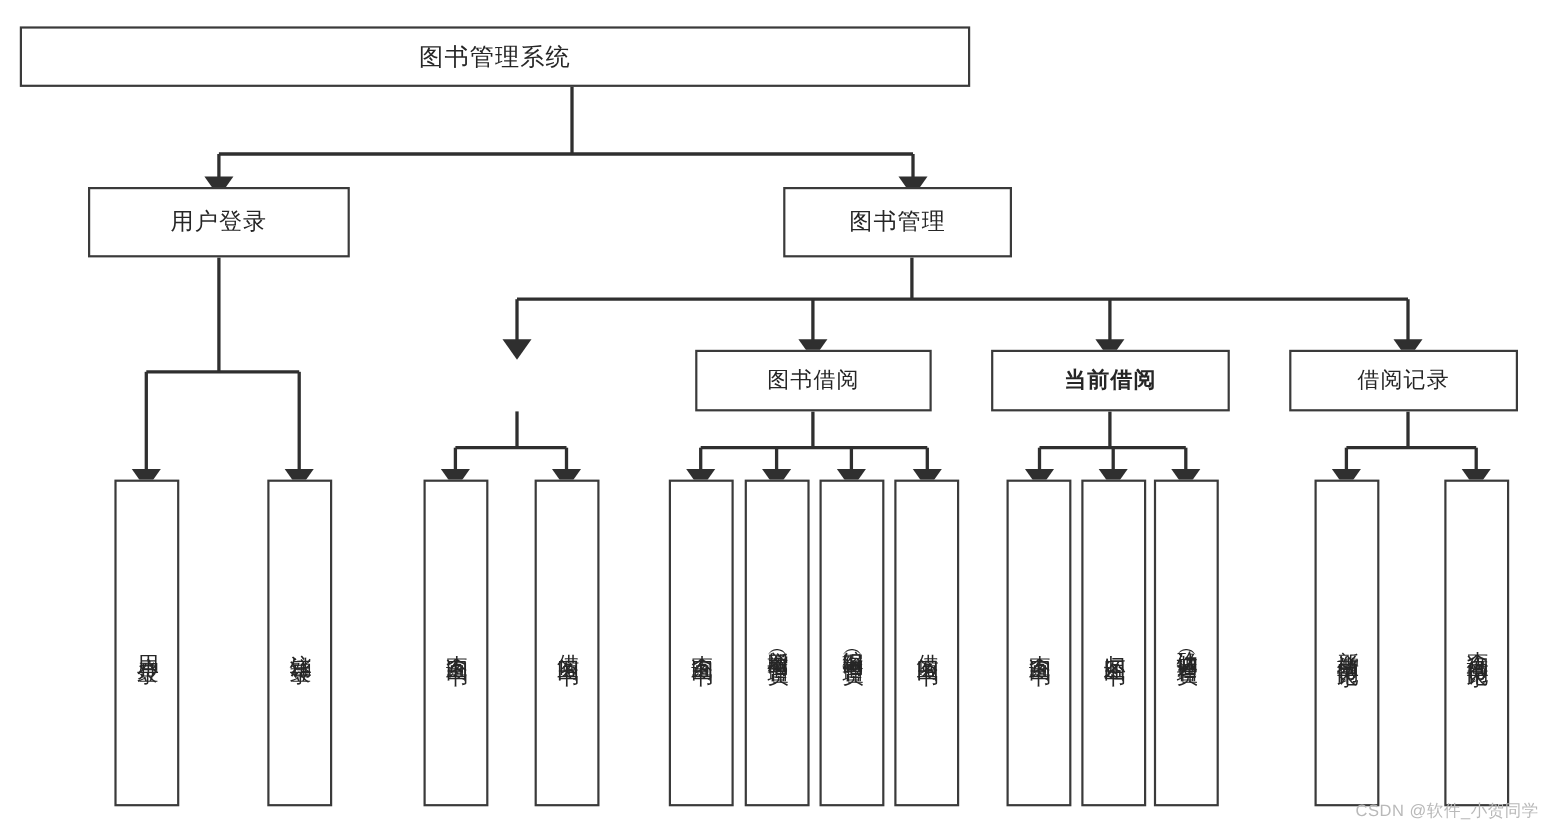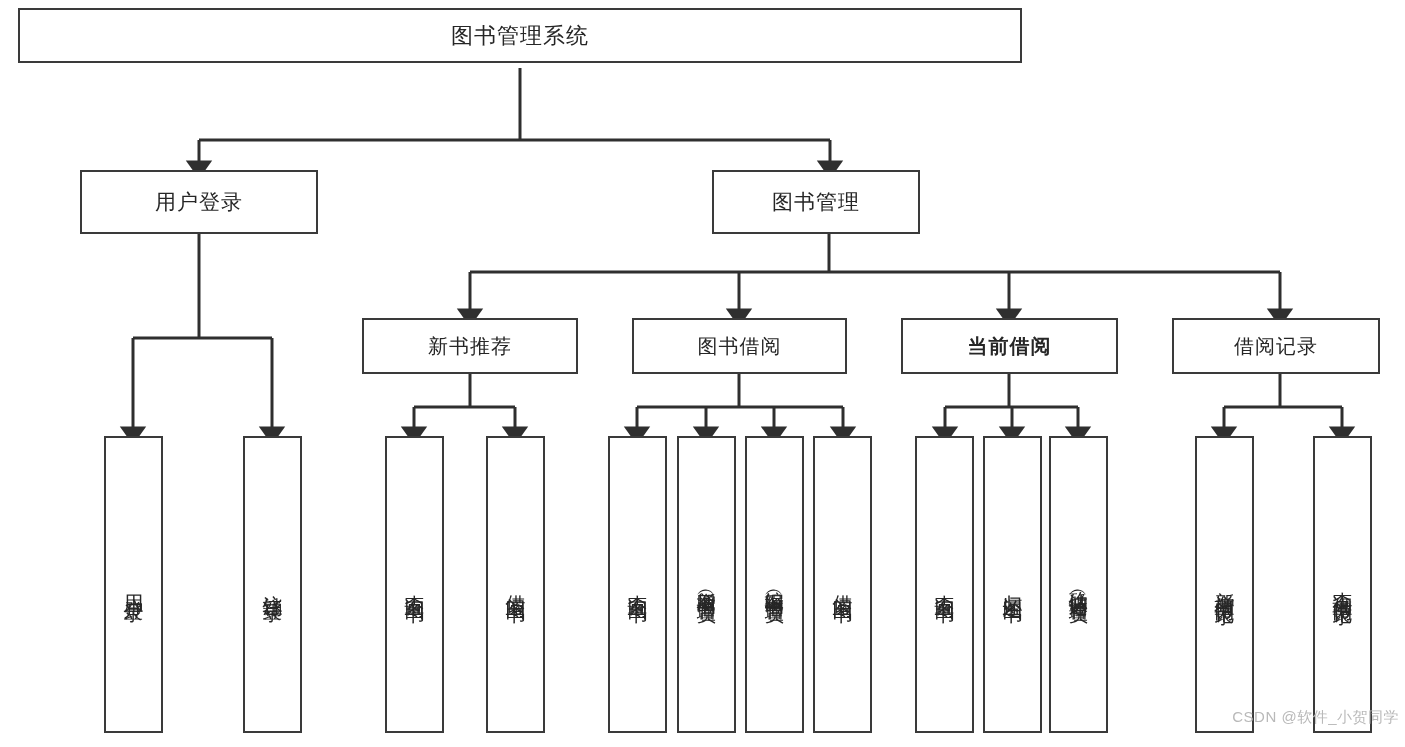--- a/index.html
+++ b/index.html
@@ -47,21 +47,21 @@
     font-size:20px;
     line-height:1.35;
     letter-spacing:3px;
     white-space:nowrap;
     max-height:100%;
   }
   .node.leaf.tall .lbl{font-size:19px;letter-spacing:2px;}
 
   .watermark{
     position:absolute;
-    right:6px;bottom:20px;
+    right:6px;bottom:0;
     font-size:15px;
     color:#b9b9b9;
     letter-spacing:0.5px;
     white-space:nowrap;
     user-select:none;
   }
 </style>
 </head>
 <body>
 
@@ -110,34 +110,31 @@
       <path d="M1012,407 L1012,430" marker-end="url(#ah)"></path>
       <path d="M1078,407 L1078,430" marker-end="url(#ah)"></path>
 
       <path d="M1280,374 L1280,407"></path>
       <path d="M1224,407 L1342,407"></path>
       <path d="M1224,407 L1224,430" marker-end="url(#ah)"></path>
       <path d="M1342,407 L1342,430" marker-end="url(#ah)"></path>
     </g>
   </svg>
 
-  <div class="node root" style="left:18px;top:8px;width:1004px;height:55px;">
+  <div class="node root" style="left:18px;top:24px;width:864px;height:55px;">
     <span class="lbl">图书管理系统</span>
   </div>
 
   <div class="node lvl1" style="left:80px;top:170px;width:238px;height:64px;">
     <span class="lbl">用户登录</span>
   </div>
   <div class="node lvl1" style="left:712px;top:170px;width:208px;height:64px;">
     <span class="lbl">图书管理</span>
   </div>
 
-  <div class="node lvl2" style="left:362px;top:318px;width:216px;height:56px;">
-    <span class="lbl">新书推荐</span>
-  </div>
   <div class="node lvl2" style="left:632px;top:318px;width:215px;height:56px;">
     <span class="lbl">图书借阅</span>
   </div>
   <div class="node lvl2" style="left:901px;top:318px;width:217px;height:56px;font-weight:bold;">
     <span class="lbl">当前借阅</span>
   </div>
   <div class="node lvl2" style="left:1172px;top:318px;width:208px;height:56px;">
     <span class="lbl">借阅记录</span>
   </div>
 

